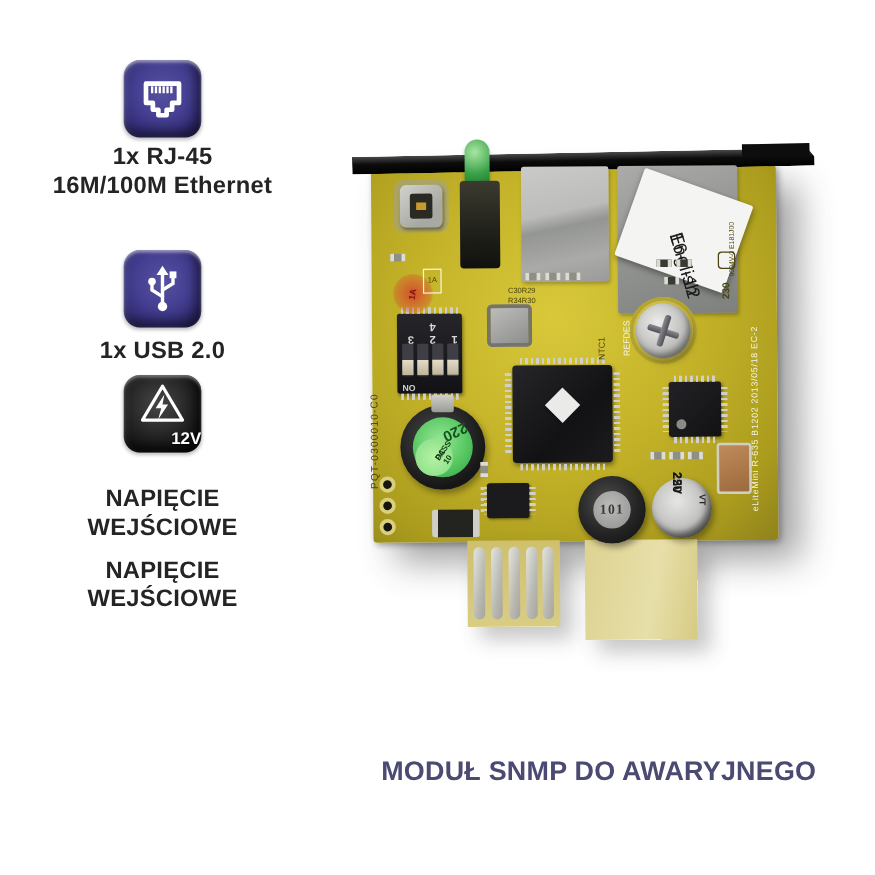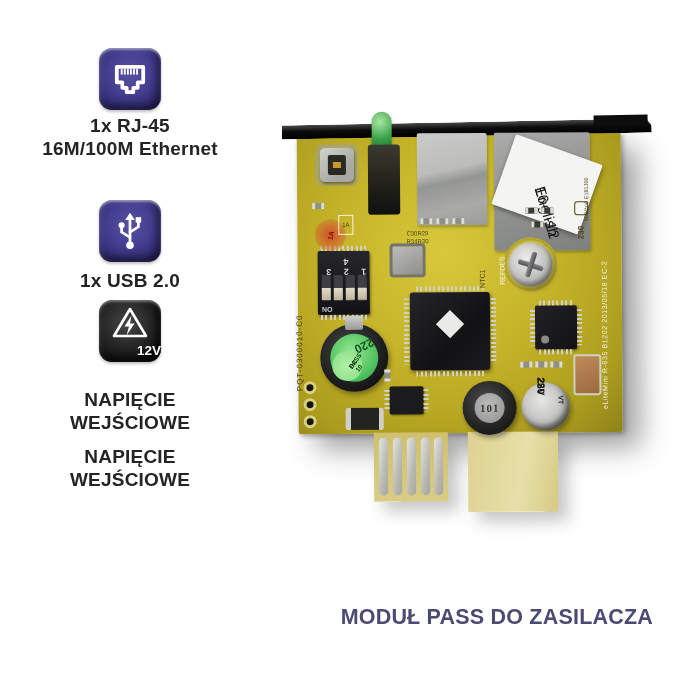--- a/index.html
+++ b/index.html
@@ -296,16 +296,16 @@
     <div class="smd" style="left:267px;top:252px"></div>
     <div class="smd dk" style="left:243px;top:98px"></div>
     <div class="smd dk" style="left:259px;top:98px"></div>
     <div class="smd dk" style="left:249px;top:112px"></div>
     <div class="smd" style="left:30px;top:92px"></div>
     <div class="smd" style="left:98px;top:262px;transform:rotate(90deg)"></div>
 
   </div>
 
   <div class="title-block">
-    <div class="title-line">MODUŁ PASS DO ZASILACZA</div>
+    <div class="title-line">MODUŁ SNMP DO AWARYJNEGO</div>
   </div>
 
 </div>
 
 </body></html>

